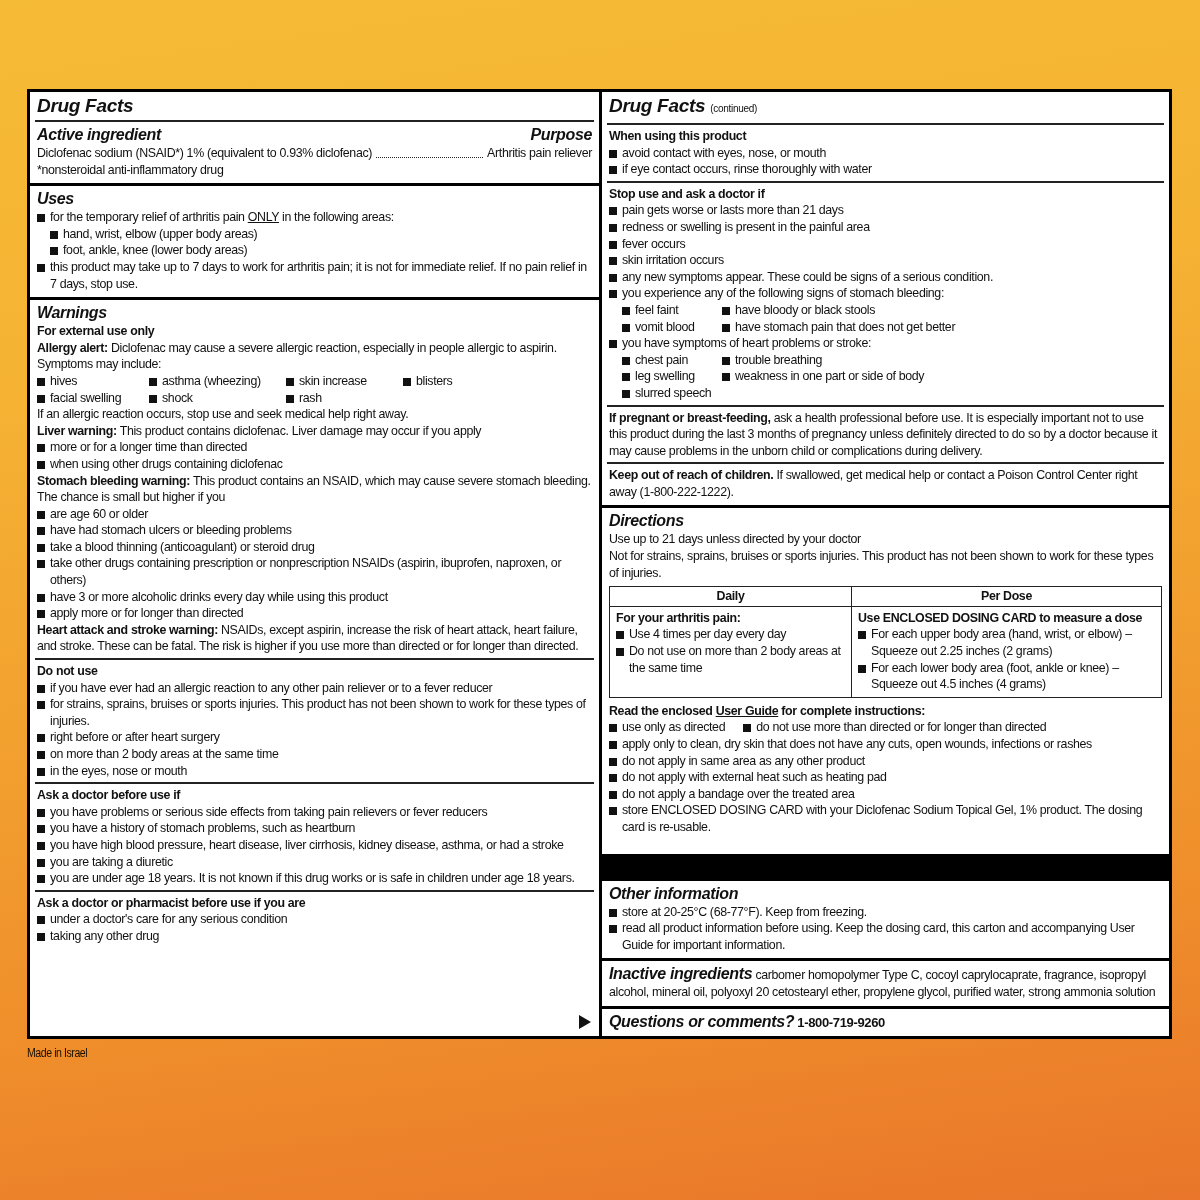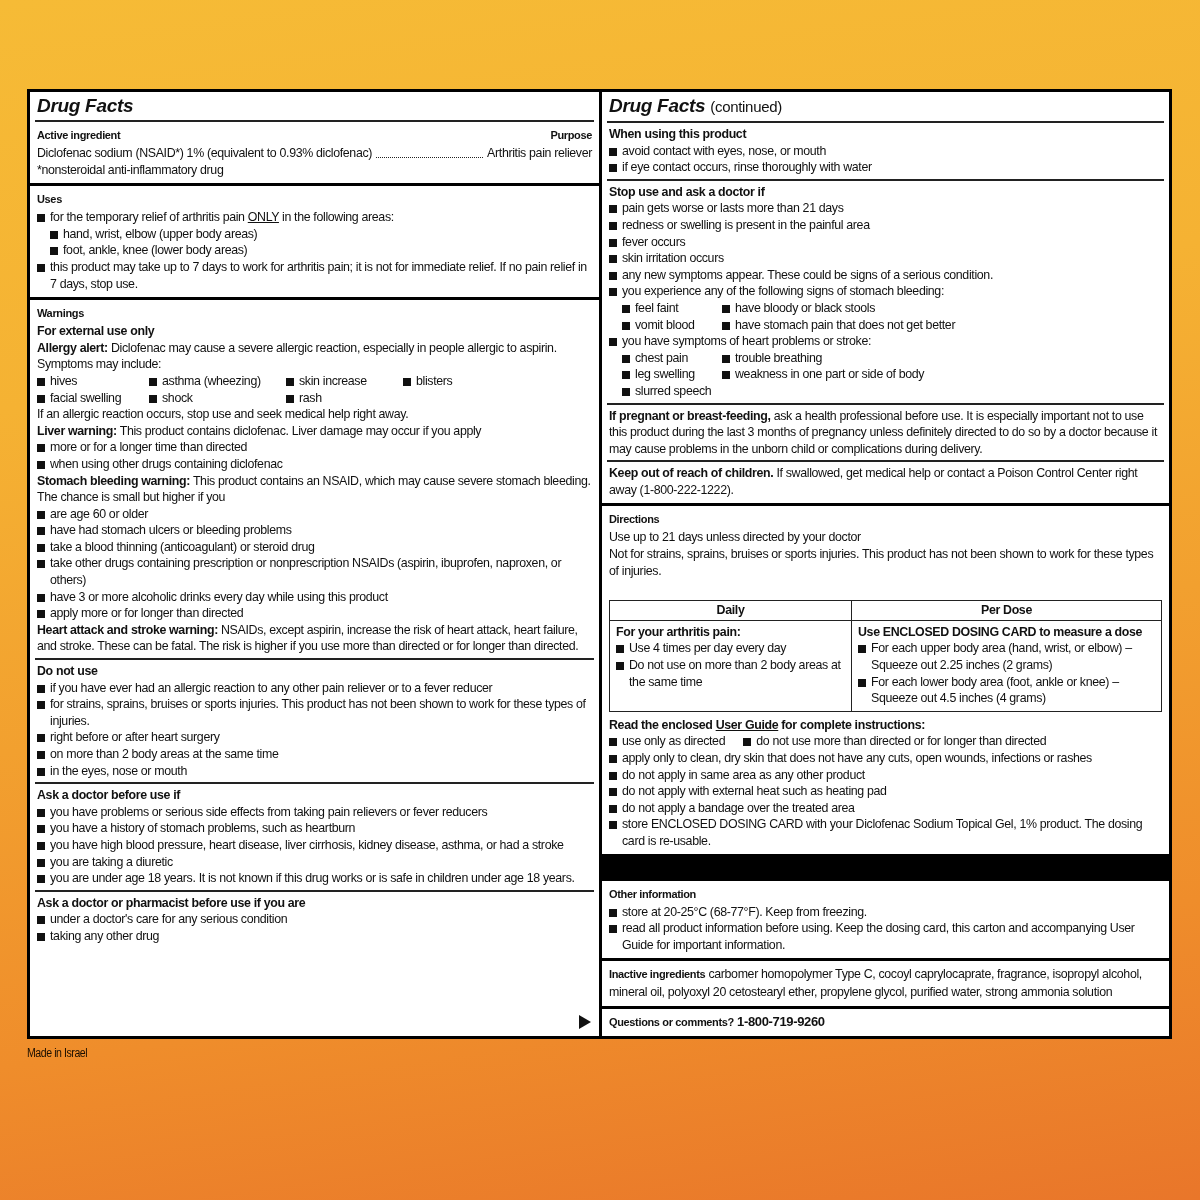--- a/index.html
+++ b/index.html
@@ -37,25 +37,25 @@
     letter-spacing: -0.35px;
     position: relative;
   }
   .h-title {
     font-weight: bold;
     font-style: italic;
     font-size: 19px;
     line-height: 22px;
     letter-spacing: -0.3px;
   }
-  .h-title .plain { font-weight: normal; font-style: normal; font-size: 15px; }
+  .h-title .plain { font-weight: normal; font-style: normal; font-size: 10px; }
   .hr { border-top: 2px solid #222; margin: 3px -2px 3px -2px; }
   .sub-head { font-weight: bold; }
   .row-between { display: flex; justify-content: space-between; align-items: baseline; }
-  .sec-title { font-weight: bold; font-size: 11px; line-height: 20px; }
+  .sec-title { font-weight: bold; font-style: italic; font-size: 16px; line-height: 20px; }
   .li { position: relative; padding-left: 13px; }
   .li::before {
     content: ""; position: absolute; left: 0; top: 5px;
     width: 8px; height: 8px; background: #111;
   }
   .li.indent { margin-left: 13px; }
   .grid4 { display: grid; grid-template-columns: 112px 137px 117px 110px; }
   .grid4 .li { white-space: nowrap; }
   .grid2 { display: grid; grid-template-columns: 100px 250px; margin-left: 13px; }
   .grid2 .li { white-space: nowrap; }
@@ -64,21 +64,21 @@
   .arrow-next {
     position: absolute; right: 8px; bottom: 7px;
     width: 0; height: 0;
     border-left: 12px solid #111;
     border-top: 7px solid transparent;
     border-bottom: 7px solid transparent;
   }
   table.dose {
     width: 100%;
     border-collapse: collapse;
-    margin: 21px 0 5px 0;
+    margin: 5px 0 5px 0;
     font-size: 12.4px;
     line-height: 16.6px;
   }
   table.dose th, table.dose td { border: 1.5px solid #222; vertical-align: top; }
   table.dose th { font-weight: bold; text-align: center; padding: 1px 4px; }
   table.dose td { padding: 3px 6px 4px 6px; }
   table.dose td.c1 { width: 242px; }
   .made-in {
     position: absolute;
     left: 27px; top: 1046px;

